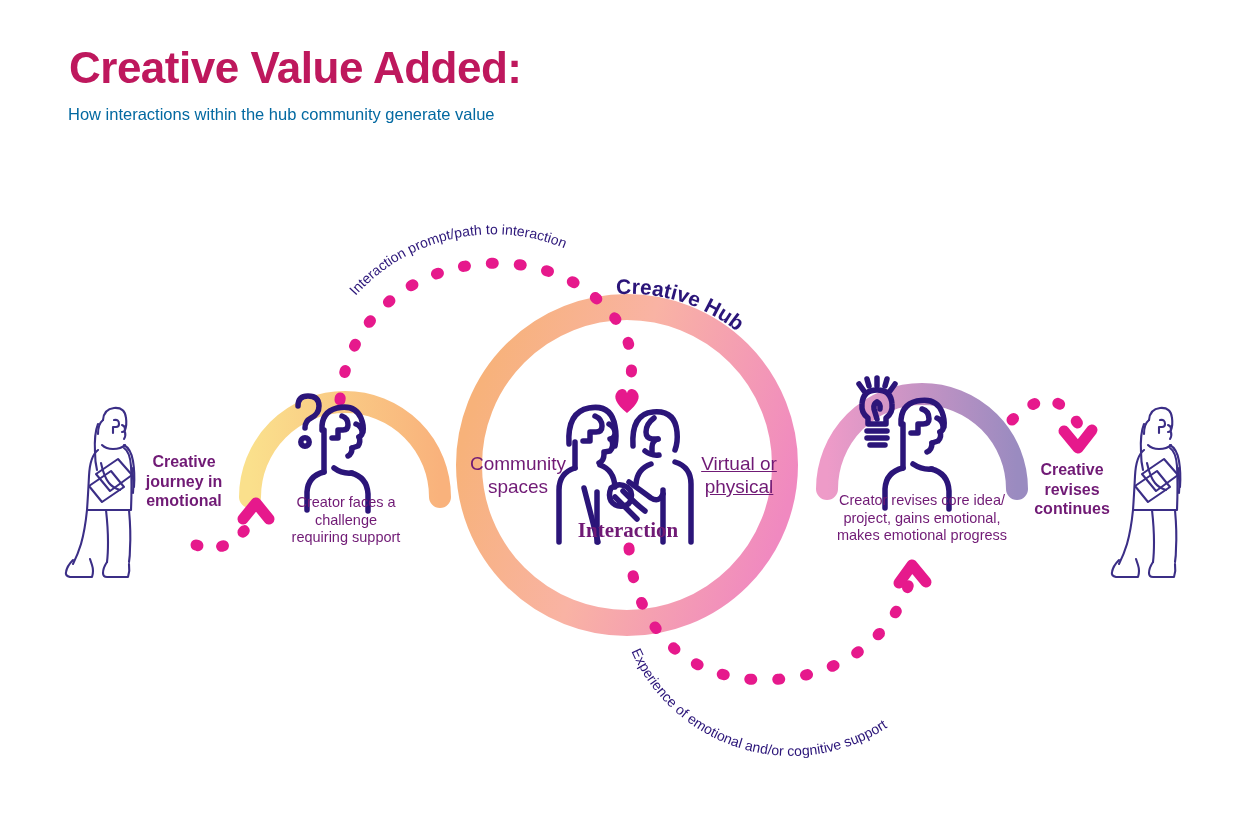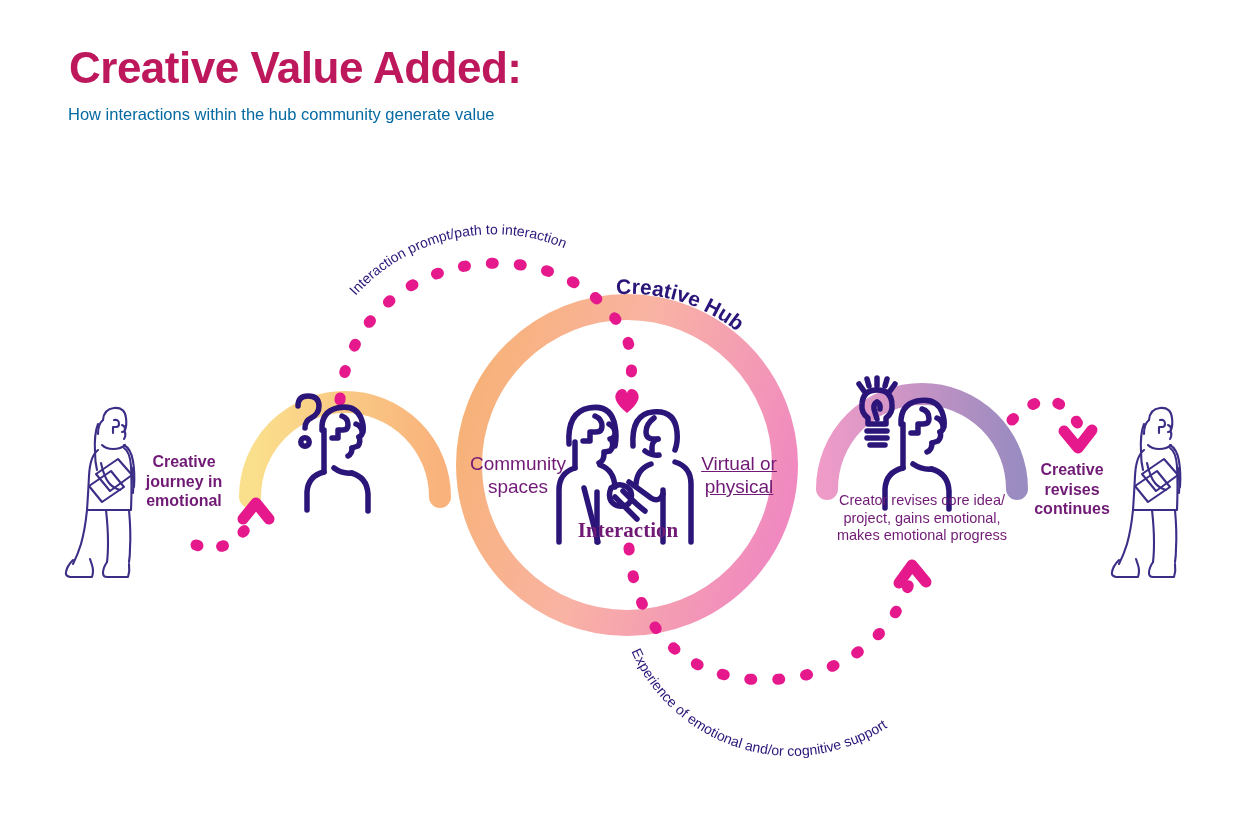--- a/index.html
+++ b/index.html
@@ -279,20 +279,25 @@
     </g>
   </svg>
   </div>
 
   <div class="lbl lbl-bold" id="journey-start-label">
     <div>Creative</div>
     <div>journey in</div>
     <div>emotional</div>
   </div>
 
+  <div class="lbl lbl-reg" id="challenge-label">
+    <div>Creator faces a</div>
+    <div>challenge</div>
+    <div>requiring support</div>
+  </div>
 
   <div class="lbl lbl-hub-inner" id="community-label">
     <div>Community</div>
     <div>spaces</div>
   </div>
 
   <div class="lbl lbl-hub-inner" id="virtualphys-label">
     <div>Virtual or</div>
     <div>physical</div>
   </div>

